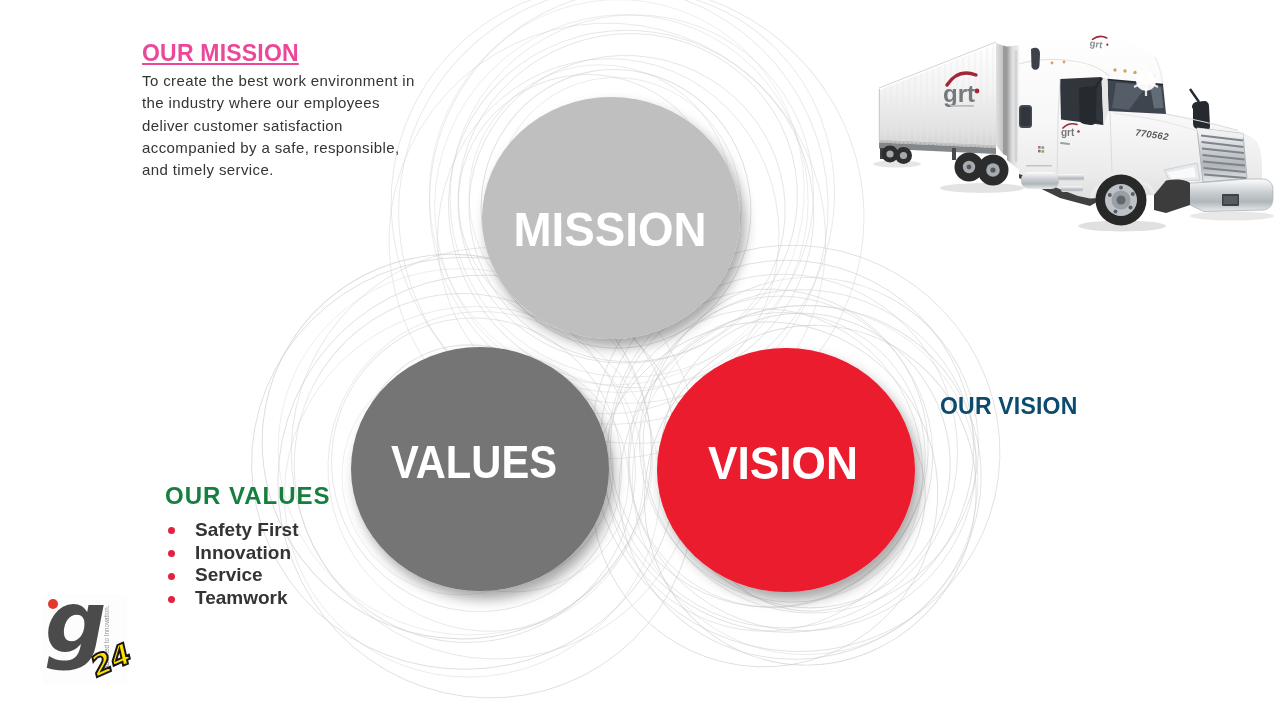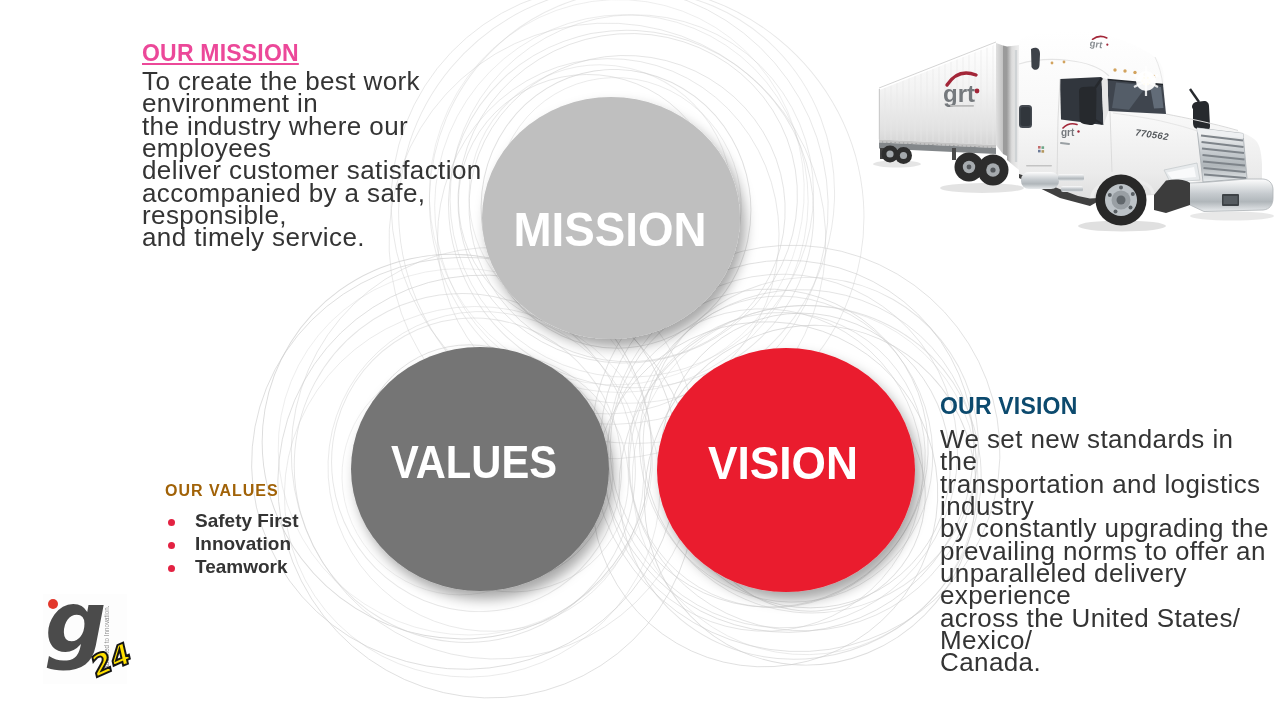--- a/index.html
+++ b/index.html
@@ -9,31 +9,31 @@
     font-family:"Liberation Sans",sans-serif;
   }
   .abs{position:absolute;}
   
   .mission-block{left:142px;top:41px;width:380px;}
   .mission-block h2{
     margin:0 0 5px 0;font-size:23px;font-weight:bold;color:#ec4899;
     line-height:1.05;letter-spacing:0.2px;text-decoration:underline;
   }
   .block-body{
-    margin:0;font-size:26px;color:#343434;line-height:22.3px;
+    margin:0;font-size:15px;color:#343434;line-height:22.3px;
     white-space:pre-line;letter-spacing:0.4px;
   }
   .vision-block{left:940px;top:394px;width:335px;}
   .vision-block h2{
     margin:0 0 10px 0;font-size:23px;font-weight:bold;color:#0c4a6e;
     line-height:1.05;letter-spacing:0.2px;
   }
   .values-block{left:165px;top:483px;width:230px;}
   .values-block h2{
-    margin:0 0 10px 0;font-size:16px;font-weight:bold;color:#a16207;
+    margin:0 0 10px 0;font-size:24px;font-weight:bold;color:#15803d;
     line-height:1.05;letter-spacing:1px;
   }
   .values-list{list-style:none;margin:0;padding:0;}
   .values-list li{
     display:flex;align-items:center;height:22.9px;
     font-size:19px;color:#343434;font-weight:bold;
   }
   .values-list .dot{
     flex:0 0 auto;width:7px;height:7px;border-radius:50%;
     background:#e32242;margin-right:20px;margin-left:3px;margin-top:2px;
@@ -373,42 +373,39 @@
   <h2>OUR MISSION</h2>
   <p class="block-body">To create the best work environment in
 the industry where our employees
 deliver customer satisfaction
 accompanied by a safe, responsible,
 and timely service.</p>
 </div>
 
 <div class="abs vision-block">
   <h2>OUR VISION</h2>
-  <p class="block-body">We set new standards in the
-transportation and logistics industry
-by constantly upgrading the
-prevailing norms to offer an
-unparalleled delivery experience
-across the United States/ Mexico/
-Canada.</p>
 </div>
 
 <div class="abs values-block">
   <h2>OUR VALUES</h2>
   <ul class="values-list">
     <li>
         <span class="dot"></span>
         <span>Safety First</span>
       </li>
     <li>
         <span class="dot"></span>
         <span>Innovation</span>
       </li>
     <li>
         <span class="dot"></span>
+        <span>Service</span>
+      </li>
+    <li>
+        <span class="dot"></span>
         <span>Teamwork</span>
       </li>
   </ul>
 </div>
 
 <div class="abs corner-logo">
   <span class="reddot"></span>
   <span class="g">g</span>
   <span class="tagline">Addicted to Innovation.</span>
   <span class="badge">24</span>

